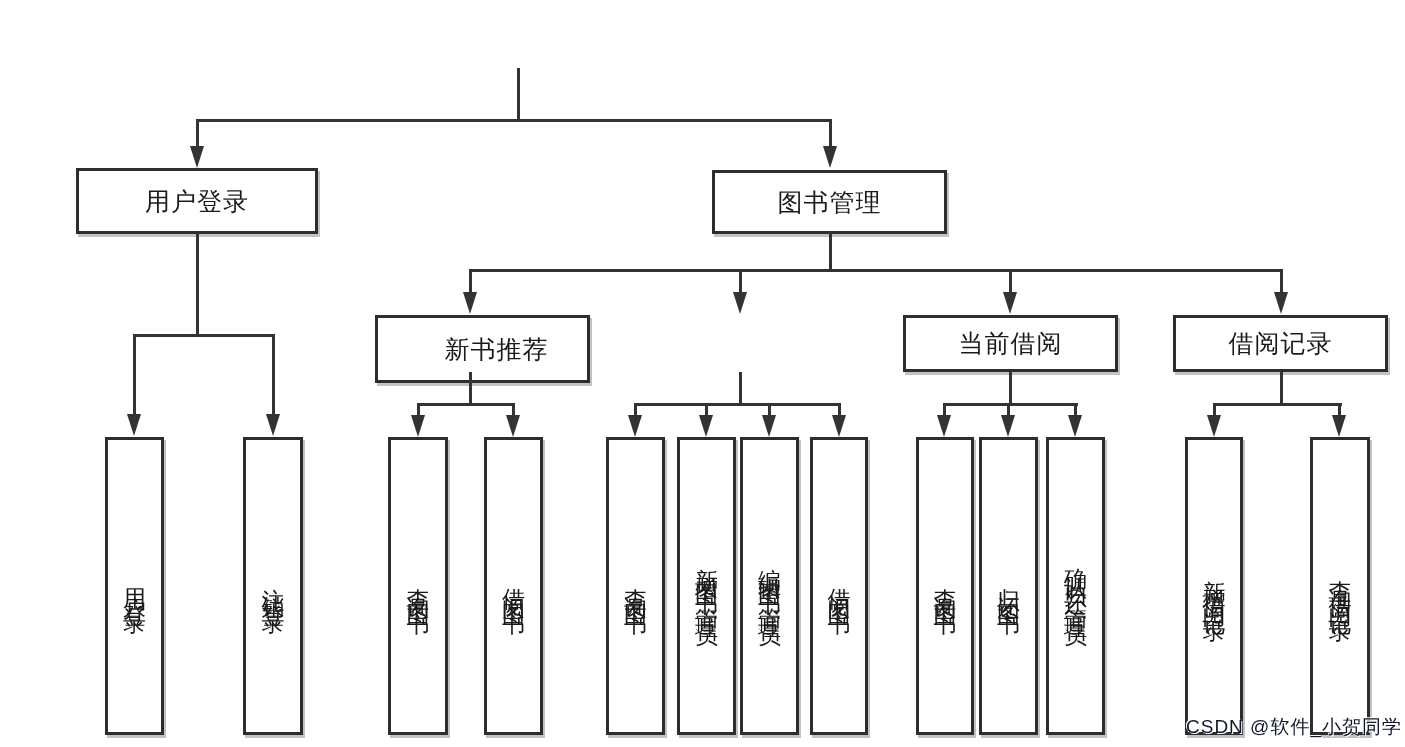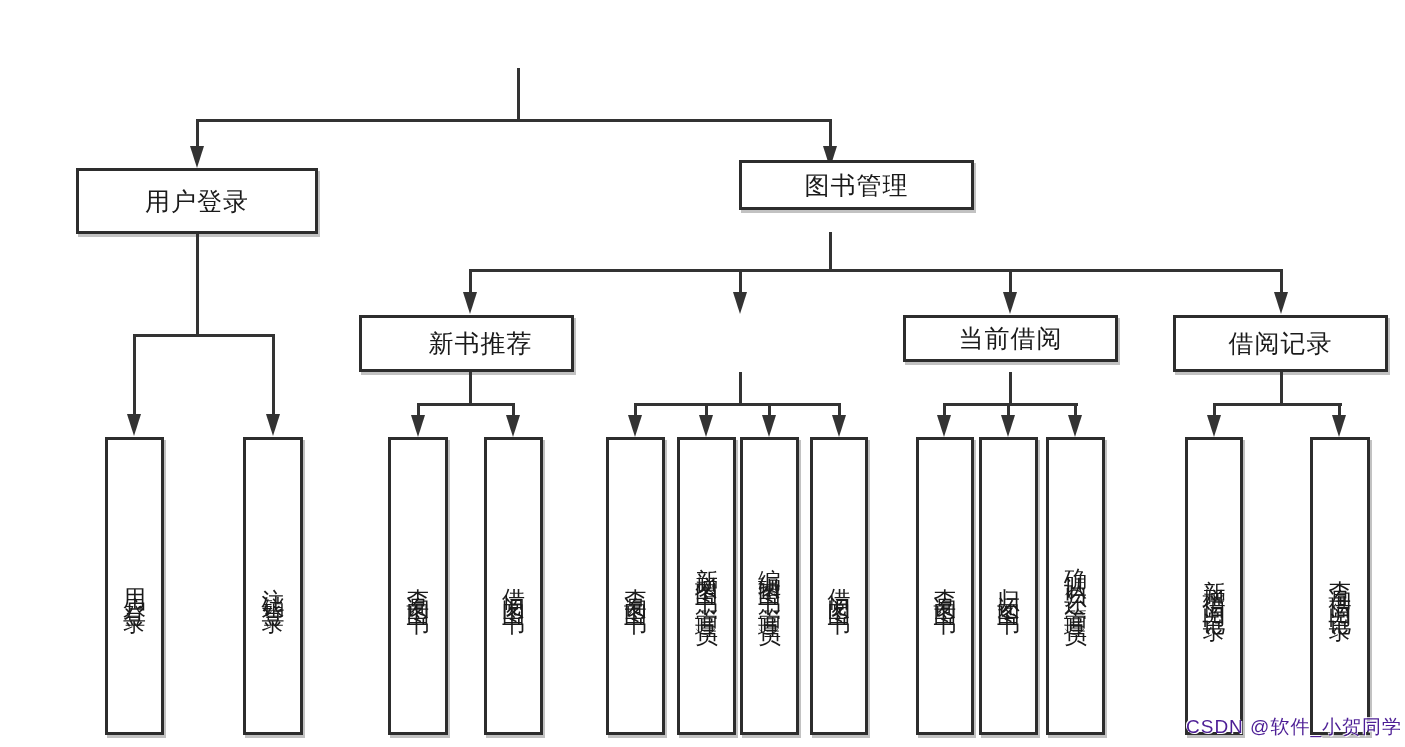--- a/index.html
+++ b/index.html
@@ -44,21 +44,21 @@
     width: 0; height: 0;
     border-left: 7px solid transparent;
     border-right: 7px solid transparent;
     border-top: 22px solid #333333;
   }
   .watermark {
     position: absolute;
     left: 1186px;
     top: 714px;
     font-size: 19px;
-    color: #4c1d95;
+    color: #0f172a;
     letter-spacing: 1px;
     white-space: nowrap;
     text-shadow: 1px 1px 0 #ffffff, -1px -1px 0 #ffffff;
   }
 </style>
 </head>
 <body>
 
 <div class="stage">
 
@@ -66,21 +66,21 @@
   <div class="v" style="left:517px; top:68px;  height:53px;"></div>
   <div class="hl" style="left:196px; top:119px; width:636px;"></div>
   <div class="v" style="left:196px; top:119px; height:30px;"></div>
   <div class="ah" style="left:190px; top:146px;"></div>
   <div class="v" style="left:829px; top:119px; height:30px;"></div>
   <div class="ah" style="left:823px; top:146px;"></div>
 
   <div class="box h" style="left:76px; top:168px; width:242px; height:66px;">
     <span class="lbl">用户登录</span>
   </div>
-  <div class="box h" style="left:712px; top:160px; width:235px; height:50px;margin-left:27px;">
+  <div class="box h" style="left:712px; top:170px; width:235px; height:64px;">
     <span class="lbl">图书管理</span>
   </div>
 
   <div class="v" style="left:196px; top:234px; height:102px;"></div>
   <div class="hl" style="left:133px; top:334px; width:142px;"></div>
   <div class="v" style="left:133px; top:334px; height:82px;"></div>
   <div class="ah" style="left:127px; top:414px;"></div>
   <div class="v" style="left:272px; top:334px; height:82px;"></div>
   <div class="ah" style="left:266px; top:414px;"></div>
 
@@ -88,24 +88,24 @@
   <div class="hl" style="left:469px; top:269px; width:814px;"></div>
   <div class="v" style="left:469px;  top:269px; height:25px;"></div>
   <div class="ah" style="left:463px;  top:292px;"></div>
   <div class="v" style="left:739px;  top:269px; height:25px;"></div>
   <div class="ah" style="left:733px;  top:292px;"></div>
   <div class="v" style="left:1009px; top:269px; height:25px;"></div>
   <div class="ah" style="left:1003px; top:292px;"></div>
   <div class="v" style="left:1280px; top:269px; height:25px;"></div>
   <div class="ah" style="left:1274px; top:292px;"></div>
 
-  <div class="box h" style="left:359px; top:315px; width:215px; height:57px;padding-left:28px;">
+  <div class="box h" style="left:375px; top:315px; width:215px; height:68px;padding-left:28px;">
     <span class="lbl">新书推荐</span>
   </div>
-  <div class="box h" style="left:903px; top:315px; width:215px; height:47px;">
+  <div class="box h" style="left:903px; top:315px; width:215px; height:57px;">
     <span class="lbl">当前借阅</span>
   </div>
   <div class="box h" style="left:1173px; top:315px; width:215px; height:57px;">
     <span class="lbl">借阅记录</span>
   </div>
 
   <div class="v" style="left:469px; top:372px; height:34px;"></div>
   <div class="hl" style="left:417px; top:403px; width:98px;"></div>
   <div class="v" style="left:417px; top:403px; height:14px;"></div>
   <div class="ah" style="left:411px; top:415px;"></div>

